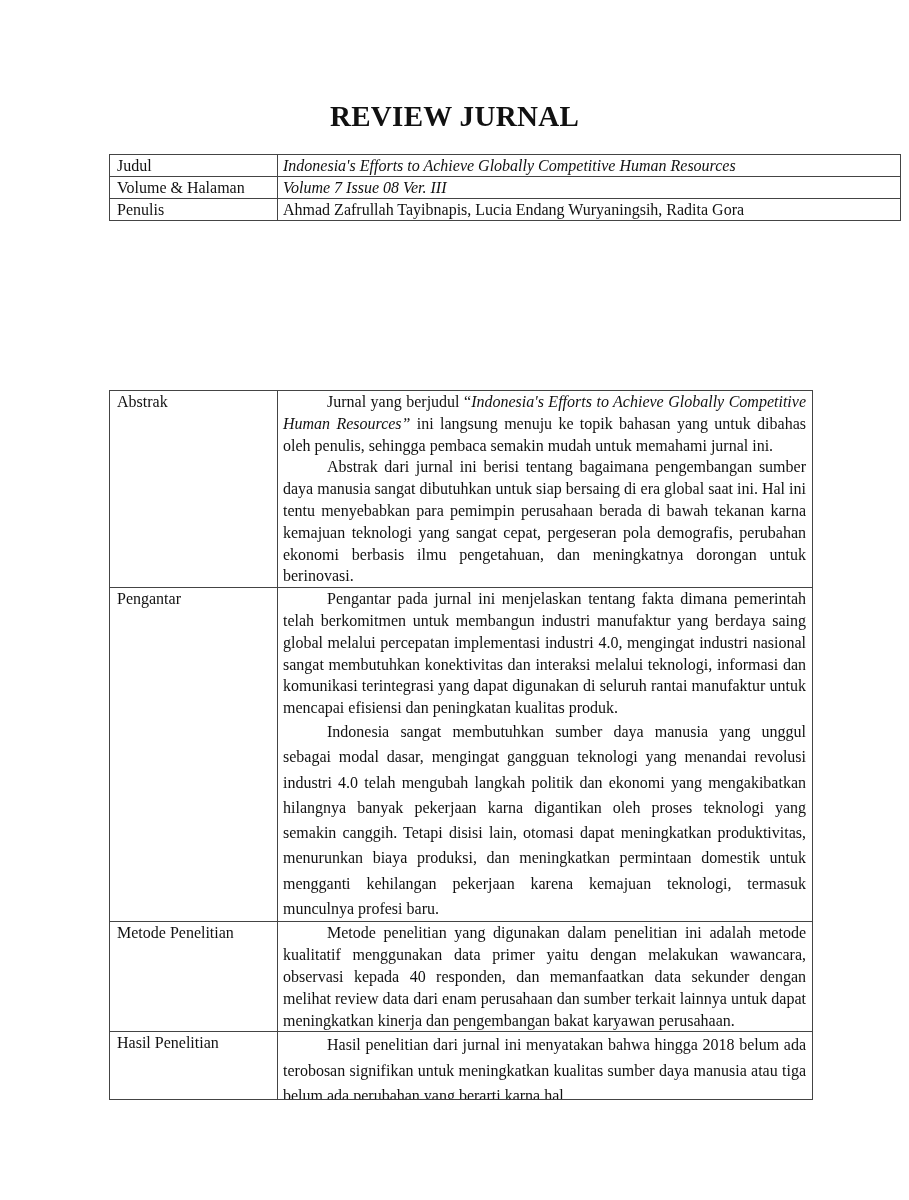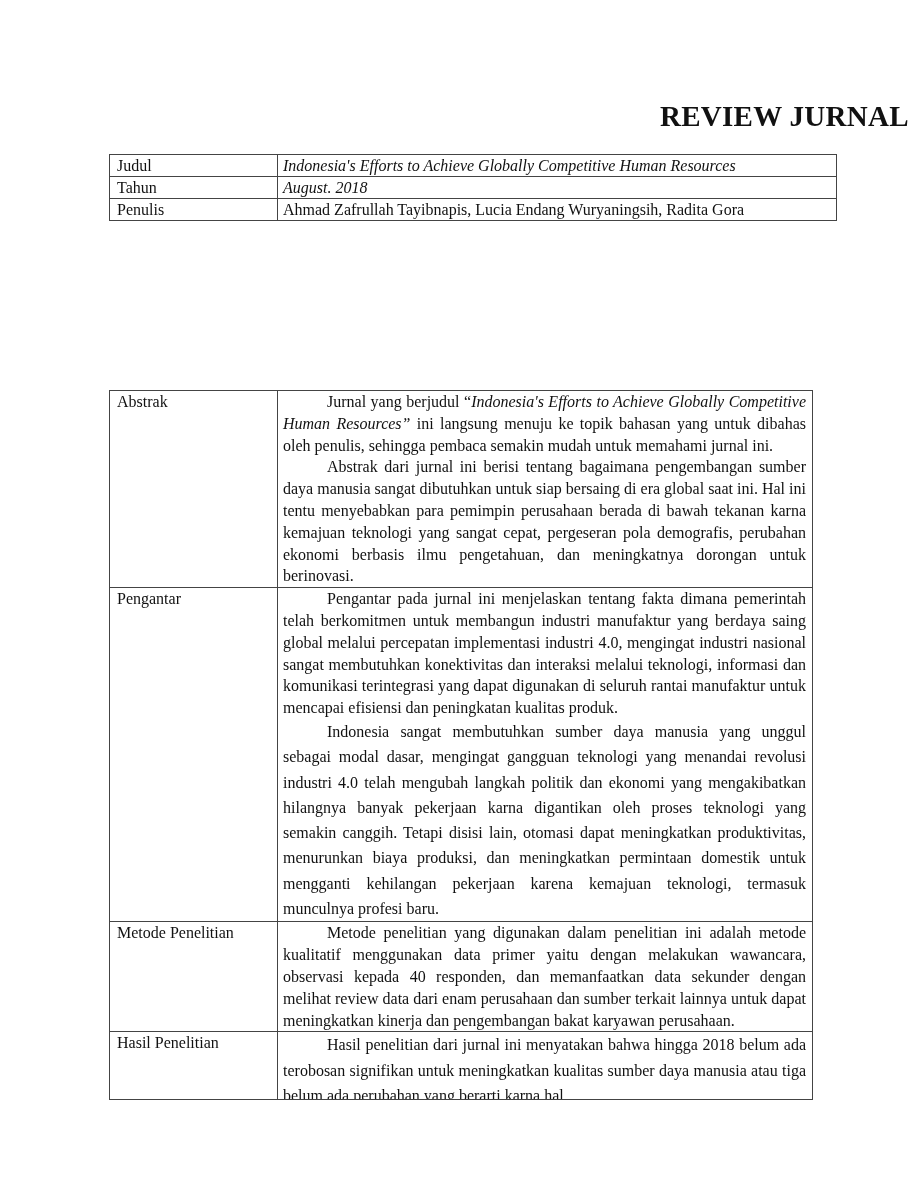--- a/index.html
+++ b/index.html
@@ -1,29 +1,29 @@
 <!DOCTYPE html>
 <html><head>
 <meta charset="utf-8">
 <style>
   html, body { margin: 0; padding: 0; background: #ffffff; }
   body {
     width: 909px; height: 1200px; position: relative; overflow: hidden;
     font-family: "Liberation Serif", "DejaVu Serif", serif; color: #111;
   }
   .title {
-    position: absolute; left: 0; top: 100px; width: 909px; text-align: right;
+    position: absolute; left: 0; top: 100px; width: 909px; text-align: center;
     font-weight: bold; font-size: 29px; letter-spacing: 0.3px;
   }
   table {
     position: absolute; border-collapse: collapse; table-layout: fixed;
     font-size: 16px; line-height: 21px;
   }
   td { border: 1.3px solid #444; vertical-align: top; padding: 0 6px 0 6px; }
-  #meta { left: 109px; top: 154px; width: 728px; }
+  #meta { left: 109px; top: 154px; width: 792px; }
   #meta td.k { width: 154px; padding-left: 7px; }
   #meta td.v { padding-left: 5px; margin-top: 34px; }
   .it { font-style: italic; }
   #body { left: 109px; top: 390px; width: 704px; }
   #body td.k { width: 154px; padding-left: 7px; }
   #body td.v { padding-left: 5px; padding-right: 6px; }
   p { margin: 0; text-align: justify; text-indent: 44px; line-height: 21.8px; }
   p.loose { line-height: 25.3px; }
   #body tr.last td { height: 67px; overflow: hidden; }
   .clip { height: 67px; overflow: hidden; }
@@ -33,22 +33,22 @@
 
 <div class="title">REVIEW JURNAL</div>
 
 <table id="meta">
   <tbody>
       <tr>
     <td class="k">Judul</td>
     <td class="v it">Indonesia's Efforts to Achieve Globally Competitive Human Resources</td>
   </tr>
   <tr>
-    <td class="k">Tahun</td>
-    <td class="v it">August. 2018</td>
+    <td class="k">Volume &amp; Halaman</td>
+    <td class="v it">Volume 7 Issue 08 Ver. III</td>
   </tr>
   <tr>
     <td class="k">Penulis</td>
     <td class="v">Ahmad Zafrullah Tayibnapis, Lucia Endang Wuryaningsih, Radita Gora</td>
   </tr>
 </tbody>
   </table>
 
 <table id="body">
   <tbody>

